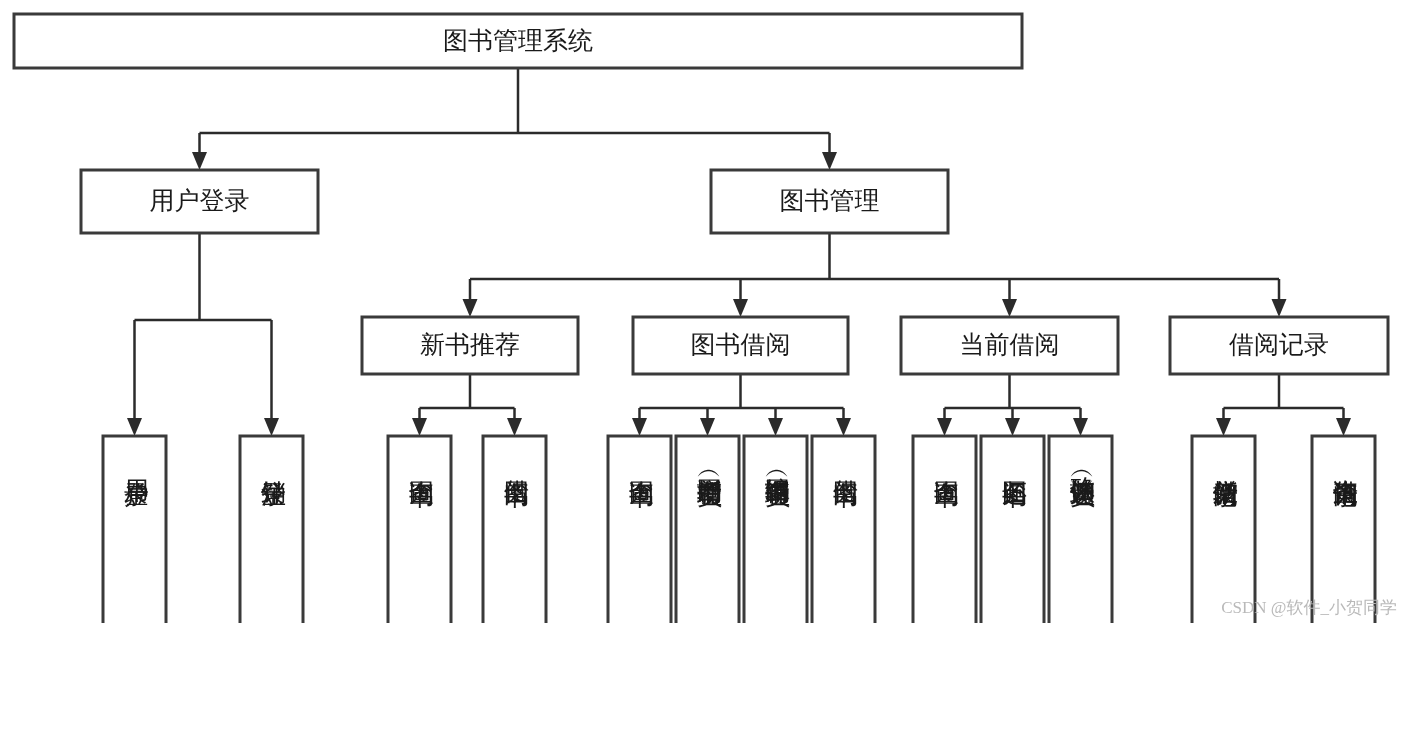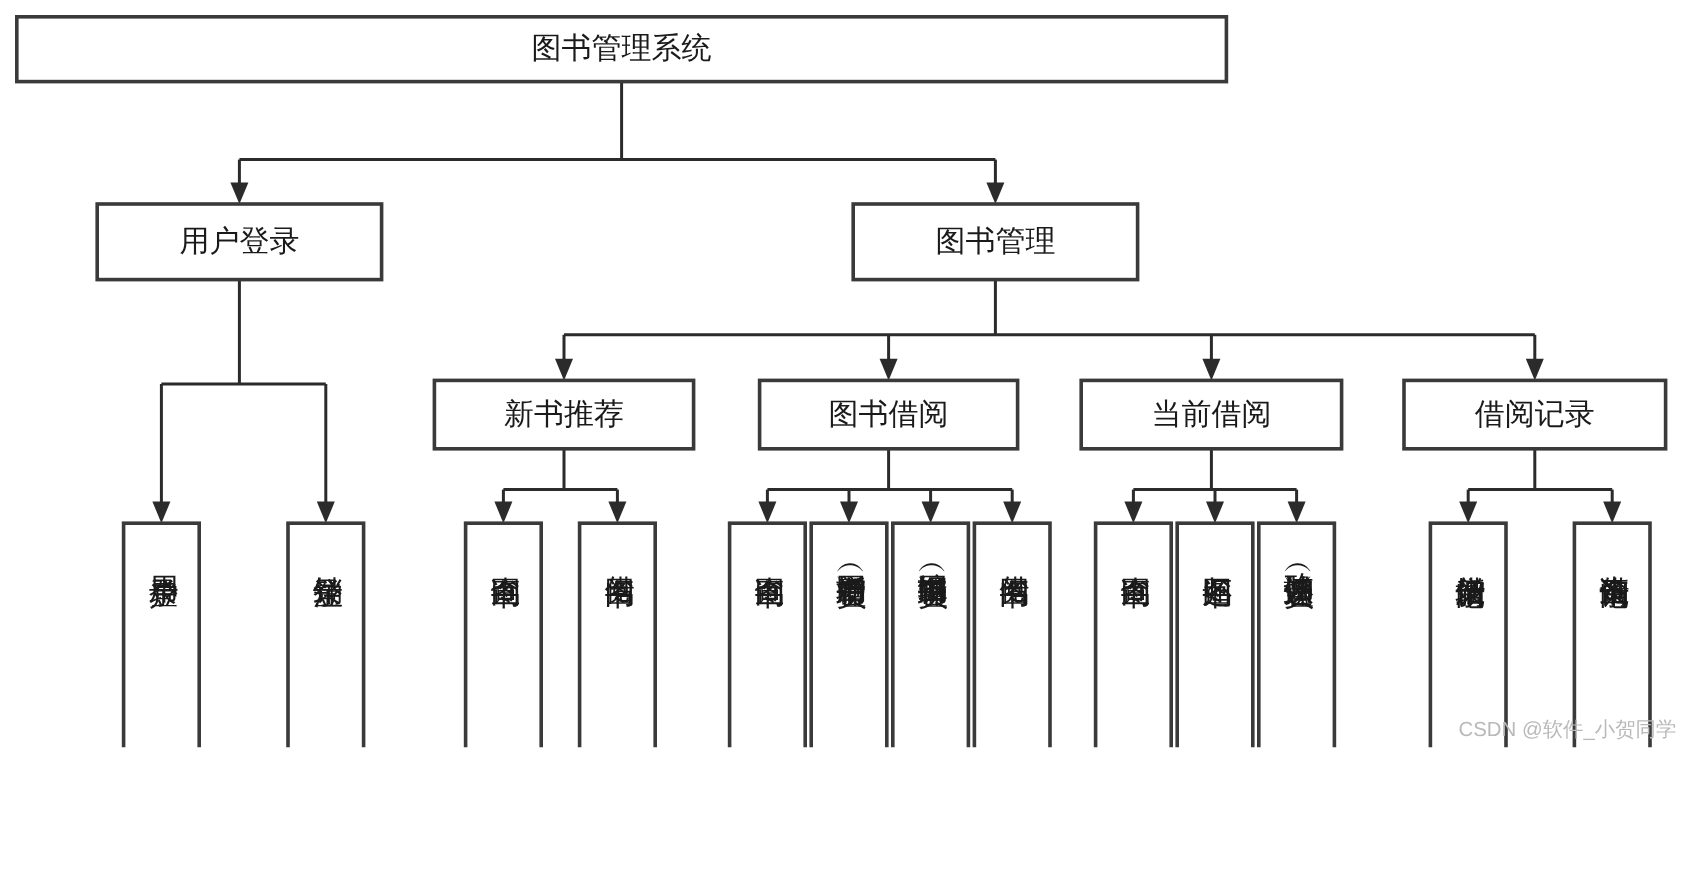--- a/index.html
+++ b/index.html
@@ -50,21 +50,21 @@
     fill: none;
   }
   .arrow-head {
     fill: #2b2b2b;
     stroke: none;
   }
   .watermark {
     position: absolute;
     right: 8px;
     bottom: 4px;
-    font-family: Liberation Sans, sans-serif;
+    font-family: Liberation Serif, serif;
     font-size: 17px;
     color: #b9b9b9;
     white-space: nowrap;
     pointer-events: none;
   }
 </style>
 </head>
 <body>
 
 <div id="stage">

